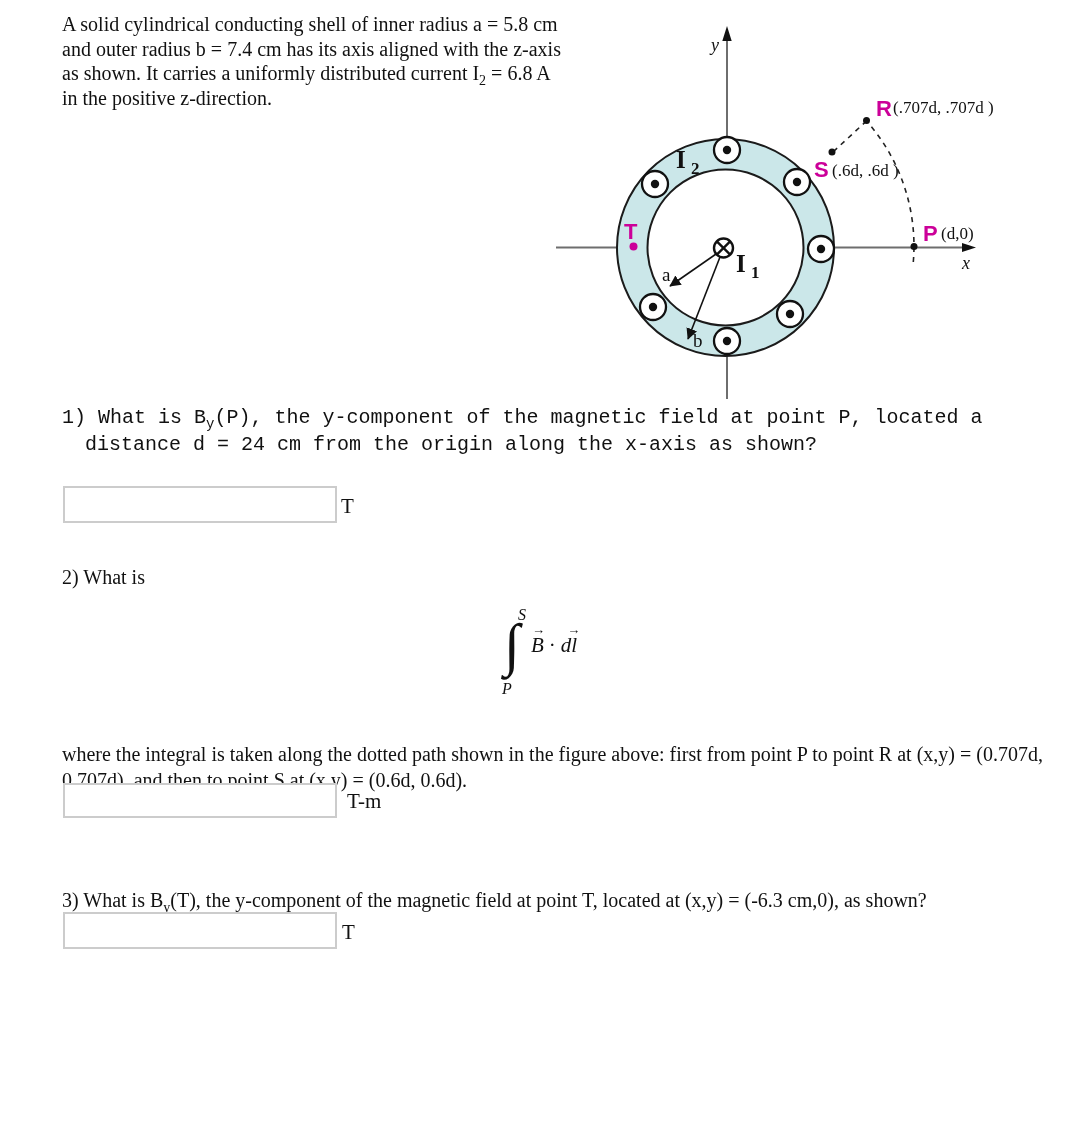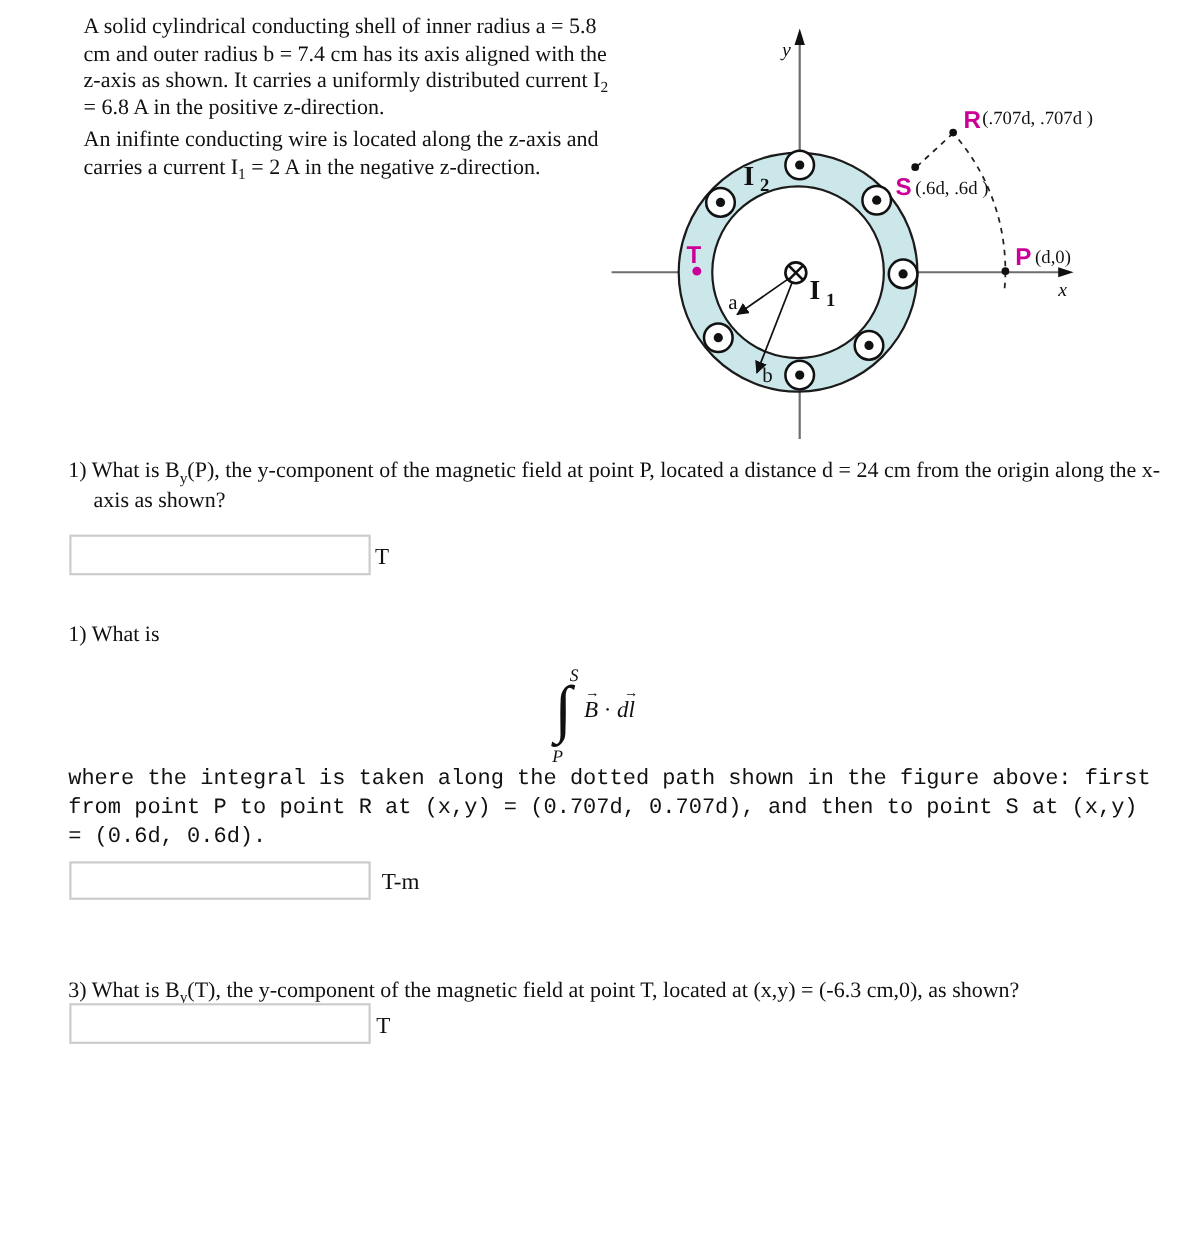--- a/index.html
+++ b/index.html
@@ -5,21 +5,21 @@
   html,body { margin:0; padding:0; background:#ffffff; }
   #page {
     position:relative; width:1080px; height:1134px; background:#ffffff;
     font-family:"Liberation Serif", serif; color:#111;
   }
   
   #problem-statement {
     position:absolute; left:62px; top:12px; width:505px;
     font-size:20px; line-height:24.5px;
   }
-  #problem-statement p { margin:0 0 5px 14px; }
+  #problem-statement p { margin:0 0 5px 0; }
   sub.s { font-size:14px; line-height:0; }
   
   #figure-svg { position:absolute; left:540px; top:10px; width:480px; height:400px; }
   .fig-serif  { font-family:"Liberation Serif", serif; fill:#111; }
   .fig-italic { font-style:italic; }
   .pt-label   { font-family:"Liberation Sans", sans-serif; font-weight:bold;
                 font-size:22px; fill:var(--magenta,#cc0099); }
   .axis-line  { stroke:var(--axis-gray,#6e6e6e); stroke-width:2; }
   .dashed     { stroke:#222; stroke-width:1.6; stroke-dasharray:5 5; fill:none; }
   
@@ -45,21 +45,20 @@
   .arr-dl { right:-3px; }
   .cdot { padding:0 5px; font-style:normal; }
 </style>
 </head>
 <body>
 
 <div id="page">
 
   <div id="problem-statement">
     <p><span>A solid cylindrical conducting shell of inner radius a = 5.8 cm and outer radius b = 7.4 cm has its axis aligned with the z-axis as shown. It carries a uniformly distributed current I</span><sub class="s">2</sub><span> = 6.8 A in the positive z-direction.</span></p>
-    <p><span>An inifinte conducting wire is located along the z-axis and carries a current I</span><sub class="s">1</sub><span> = 2 A in the negative z-direction.</span></p>
   </div>
 
   <svg id="figure-svg" viewBox="540 10 480 400">
     <defs>
       <marker id="ah" markerWidth="9" markerHeight="8" refX="6.5" refY="3.5" orient="auto">
         <path d="M0,0 L7,3.5 L0,7 z" fill="#111"></path>
       </marker>
     </defs>
 
     <g>
@@ -133,36 +132,36 @@
 
     <text class="pt-label" x="624" y="239">T</text>
     <text class="pt-label" x="923" y="241">P</text>
     <text class="fig-serif" x="941" y="239" font-size="17">(d,0)</text>
     <text class="pt-label" x="876" y="116">R</text>
     <text class="fig-serif" x="893" y="113" font-size="17">(.707d, .707d )</text>
     <text class="pt-label" x="814" y="177">S</text>
     <text class="fig-serif" x="832" y="176" font-size="17">(.6d, .6d )</text>
   </svg>
 
-  <div class="q-text hang" style="top:415px;"><span>1) What is B</span><sub class="s">y</sub><span>(P), the y-component of the magnetic field at point P, located a distance d = 24 cm from the origin along the x-axis as shown?</span></div>
+  <div class="q-text hang" style="top:404px;font-family:Liberation Mono, monospace;"><span>1) What is B</span><sub class="s">y</sub><span>(P), the y-component of the magnetic field at point P, located a distance d = 24 cm from the origin along the x-axis as shown?</span></div>
   <input class="answer-input" style="left: 63px; top: 486px;" type="text" value="">
   <div class="unit" style="left:341px; top:494px;">T</div>
 
-  <div class="q-text" style="top:564px;">1) What is</div>
+  <div class="q-text" style="top:564px;">2) What is</div>
 
   <div id="integral">
     <span class="lim" id="int-upper">S</span>
     <span id="int-sign">∫</span>
     <span class="lim" id="int-lower">P</span>
     <span id="int-body">
       <span class="vec"><span class="arr arr-b">→</span><span>B</span></span><span class="cdot">·</span><span class="vec"><span class="arr arr-dl">→</span><span>dl</span></span>
     </span>
   </div>
 
-  <div class="q-text" style="top:696px; line-height:26px;font-family:Liberation Mono, monospace;">where the integral is taken along the dotted path shown in the figure above: first from point P to point R at (x,y) = (0.707d, 0.707d), and then to point S at (x,y) = (0.6d, 0.6d).</div>
+  <div class="q-text" style="top:741px; line-height:26px;">where the integral is taken along the dotted path shown in the figure above: first from point P to point R at (x,y) = (0.707d, 0.707d), and then to point S at (x,y) = (0.6d, 0.6d).</div>
   <input class="answer-input" style="left: 63px; top: 783px; height: 35px;" type="text" value="">
   <div class="unit" style="left:347px; top:789px;">T-m</div>
 
   <div class="q-text hang" style="top:859px;margin-top:28px;"><span>3) What is B</span><sub class="s">y</sub><span>(T), the y-component of the magnetic field at point T, located at (x,y) = (-6.3 cm,0), as shown?</span></div>
   <input class="answer-input" style="left: 63px; top: 912px;" type="text" value="">
   <div class="unit" style="left:342px; top:920px;">T</div>
 
 </div>
 
 </body></html>

